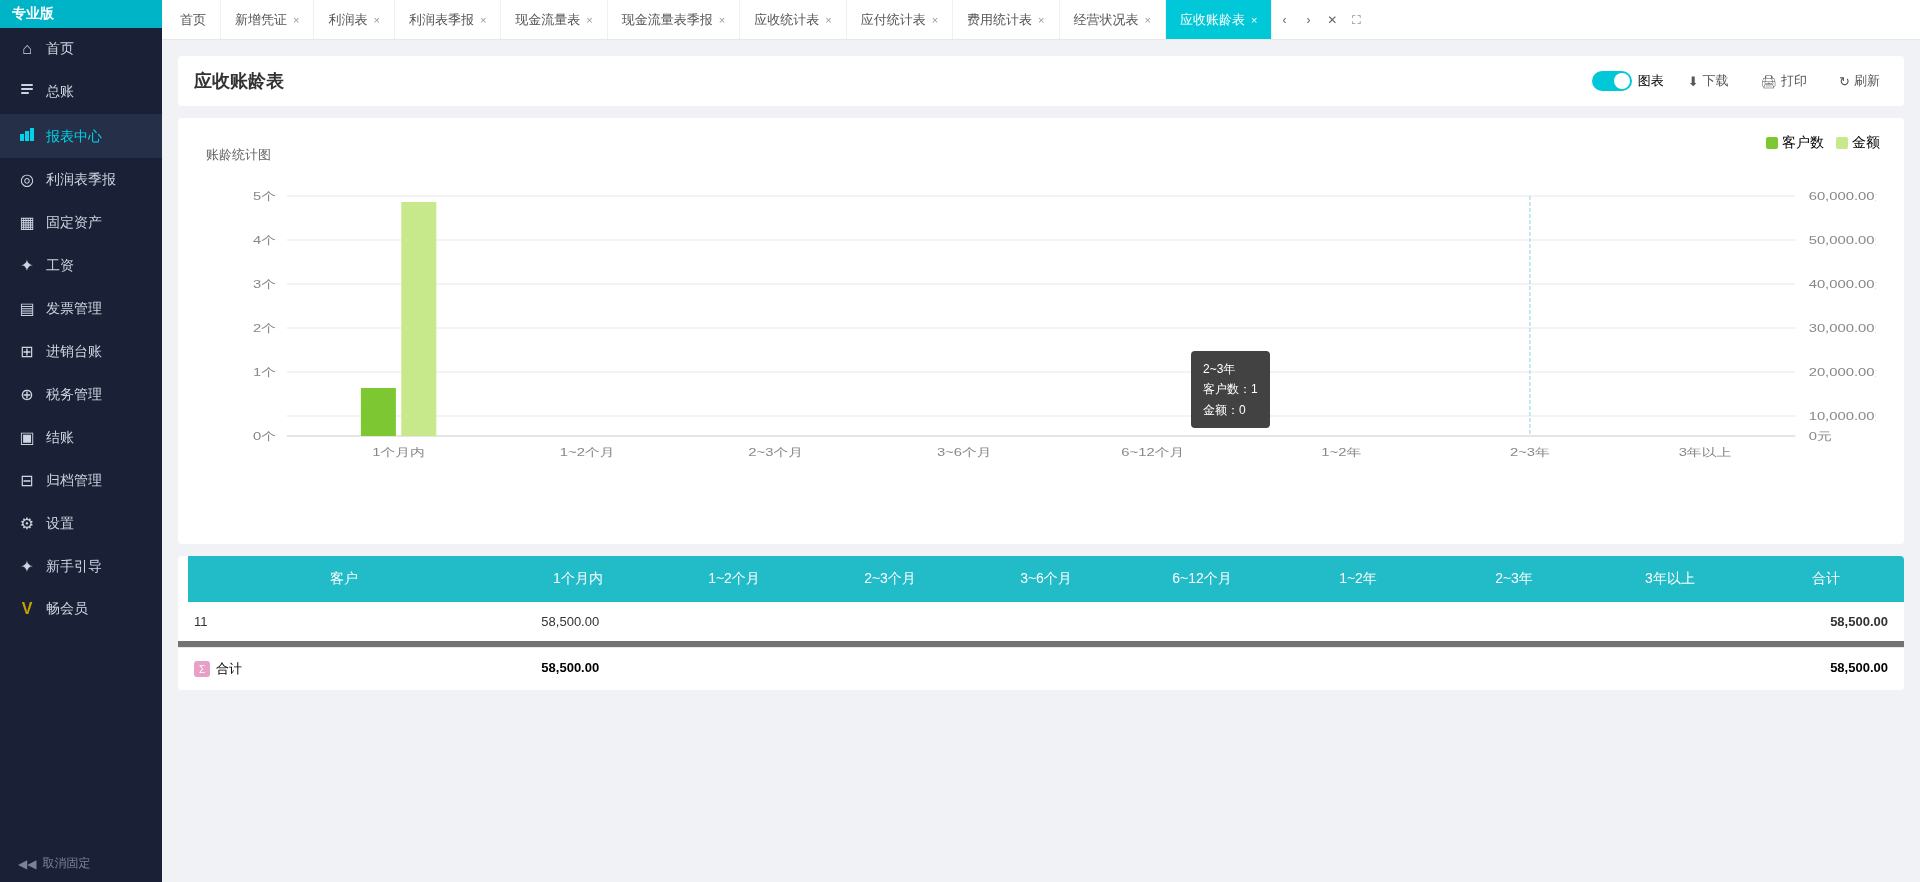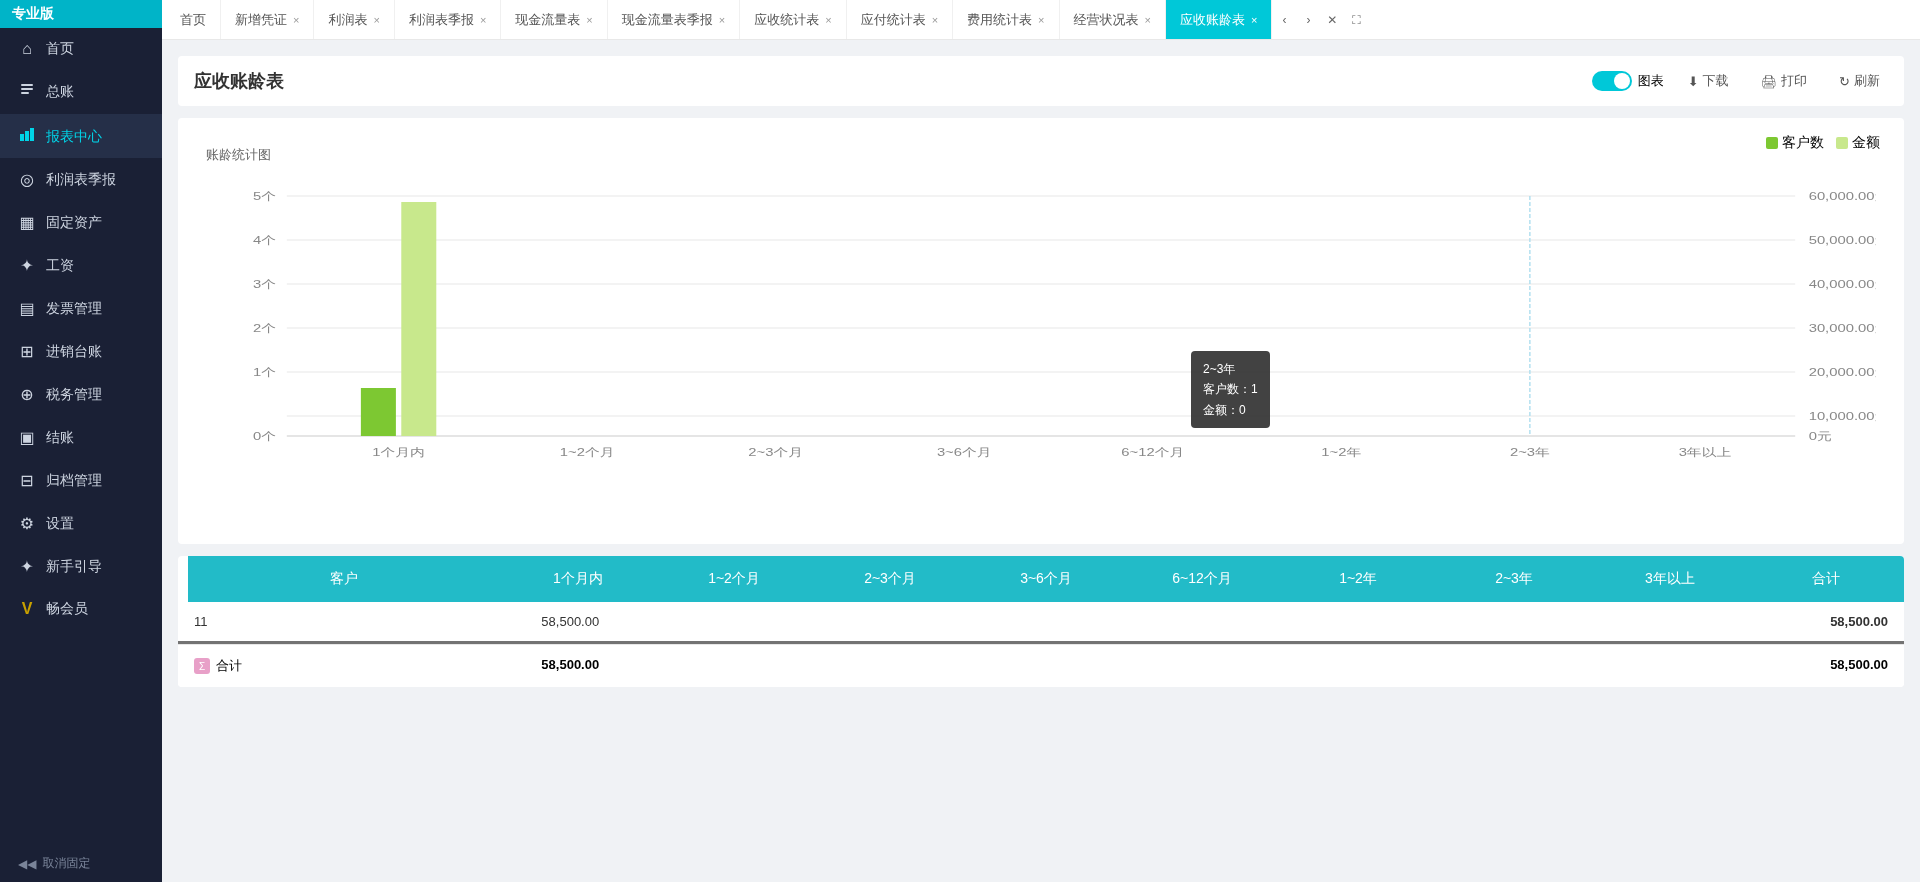--- a/index.html
+++ b/index.html
@@ -232,21 +232,21 @@
       margin-left: 10px;
     }
     .table-header .th {
       padding: 14px 8px;
       text-align: center;
       font-weight: normal;
     }
     .table-row-data {
       display: grid;
       grid-template-columns: 2fr 1fr 1fr 1fr 1fr 1fr 1fr 1fr 1fr 1fr;
-      border-bottom: 3px solid #737373;
+      border-bottom: 6px solid #737373;
       font-size: 13px;
     }
     .table-row-data .td {
       padding: 12px 8px;
       text-align: center;
       color: #333;
     }
     .table-row-data .td:first-child { text-align: left; padding-left: 16px; }
     .table-row-data .td:last-child { text-align: right; padding-right: 16px; font-weight: bold; }
     .table-row-data .td.amount { font-weight: normal; }

